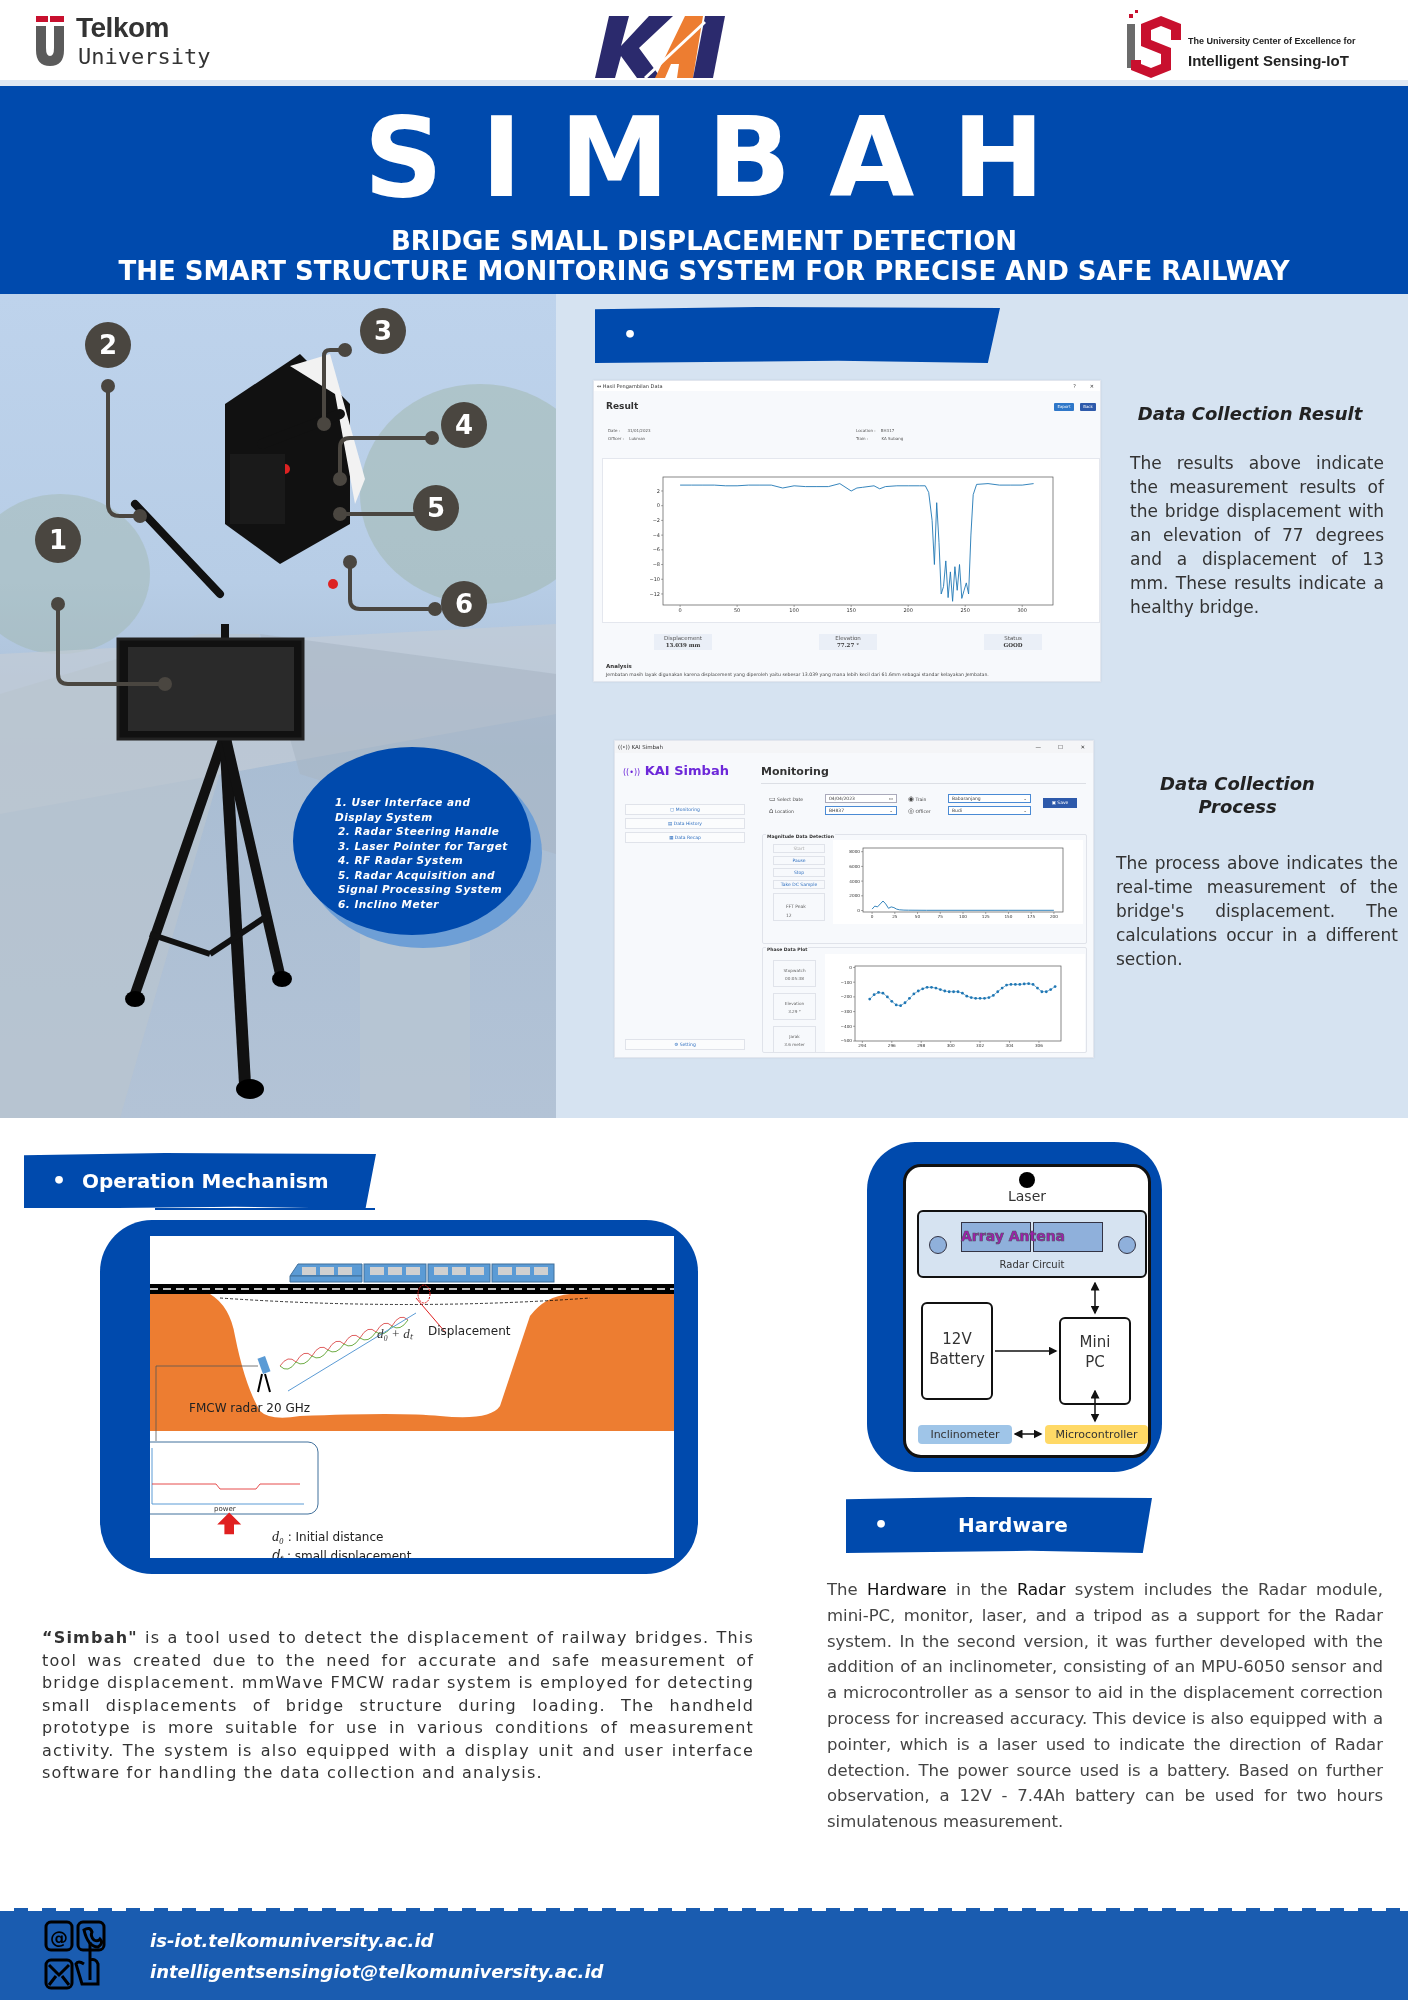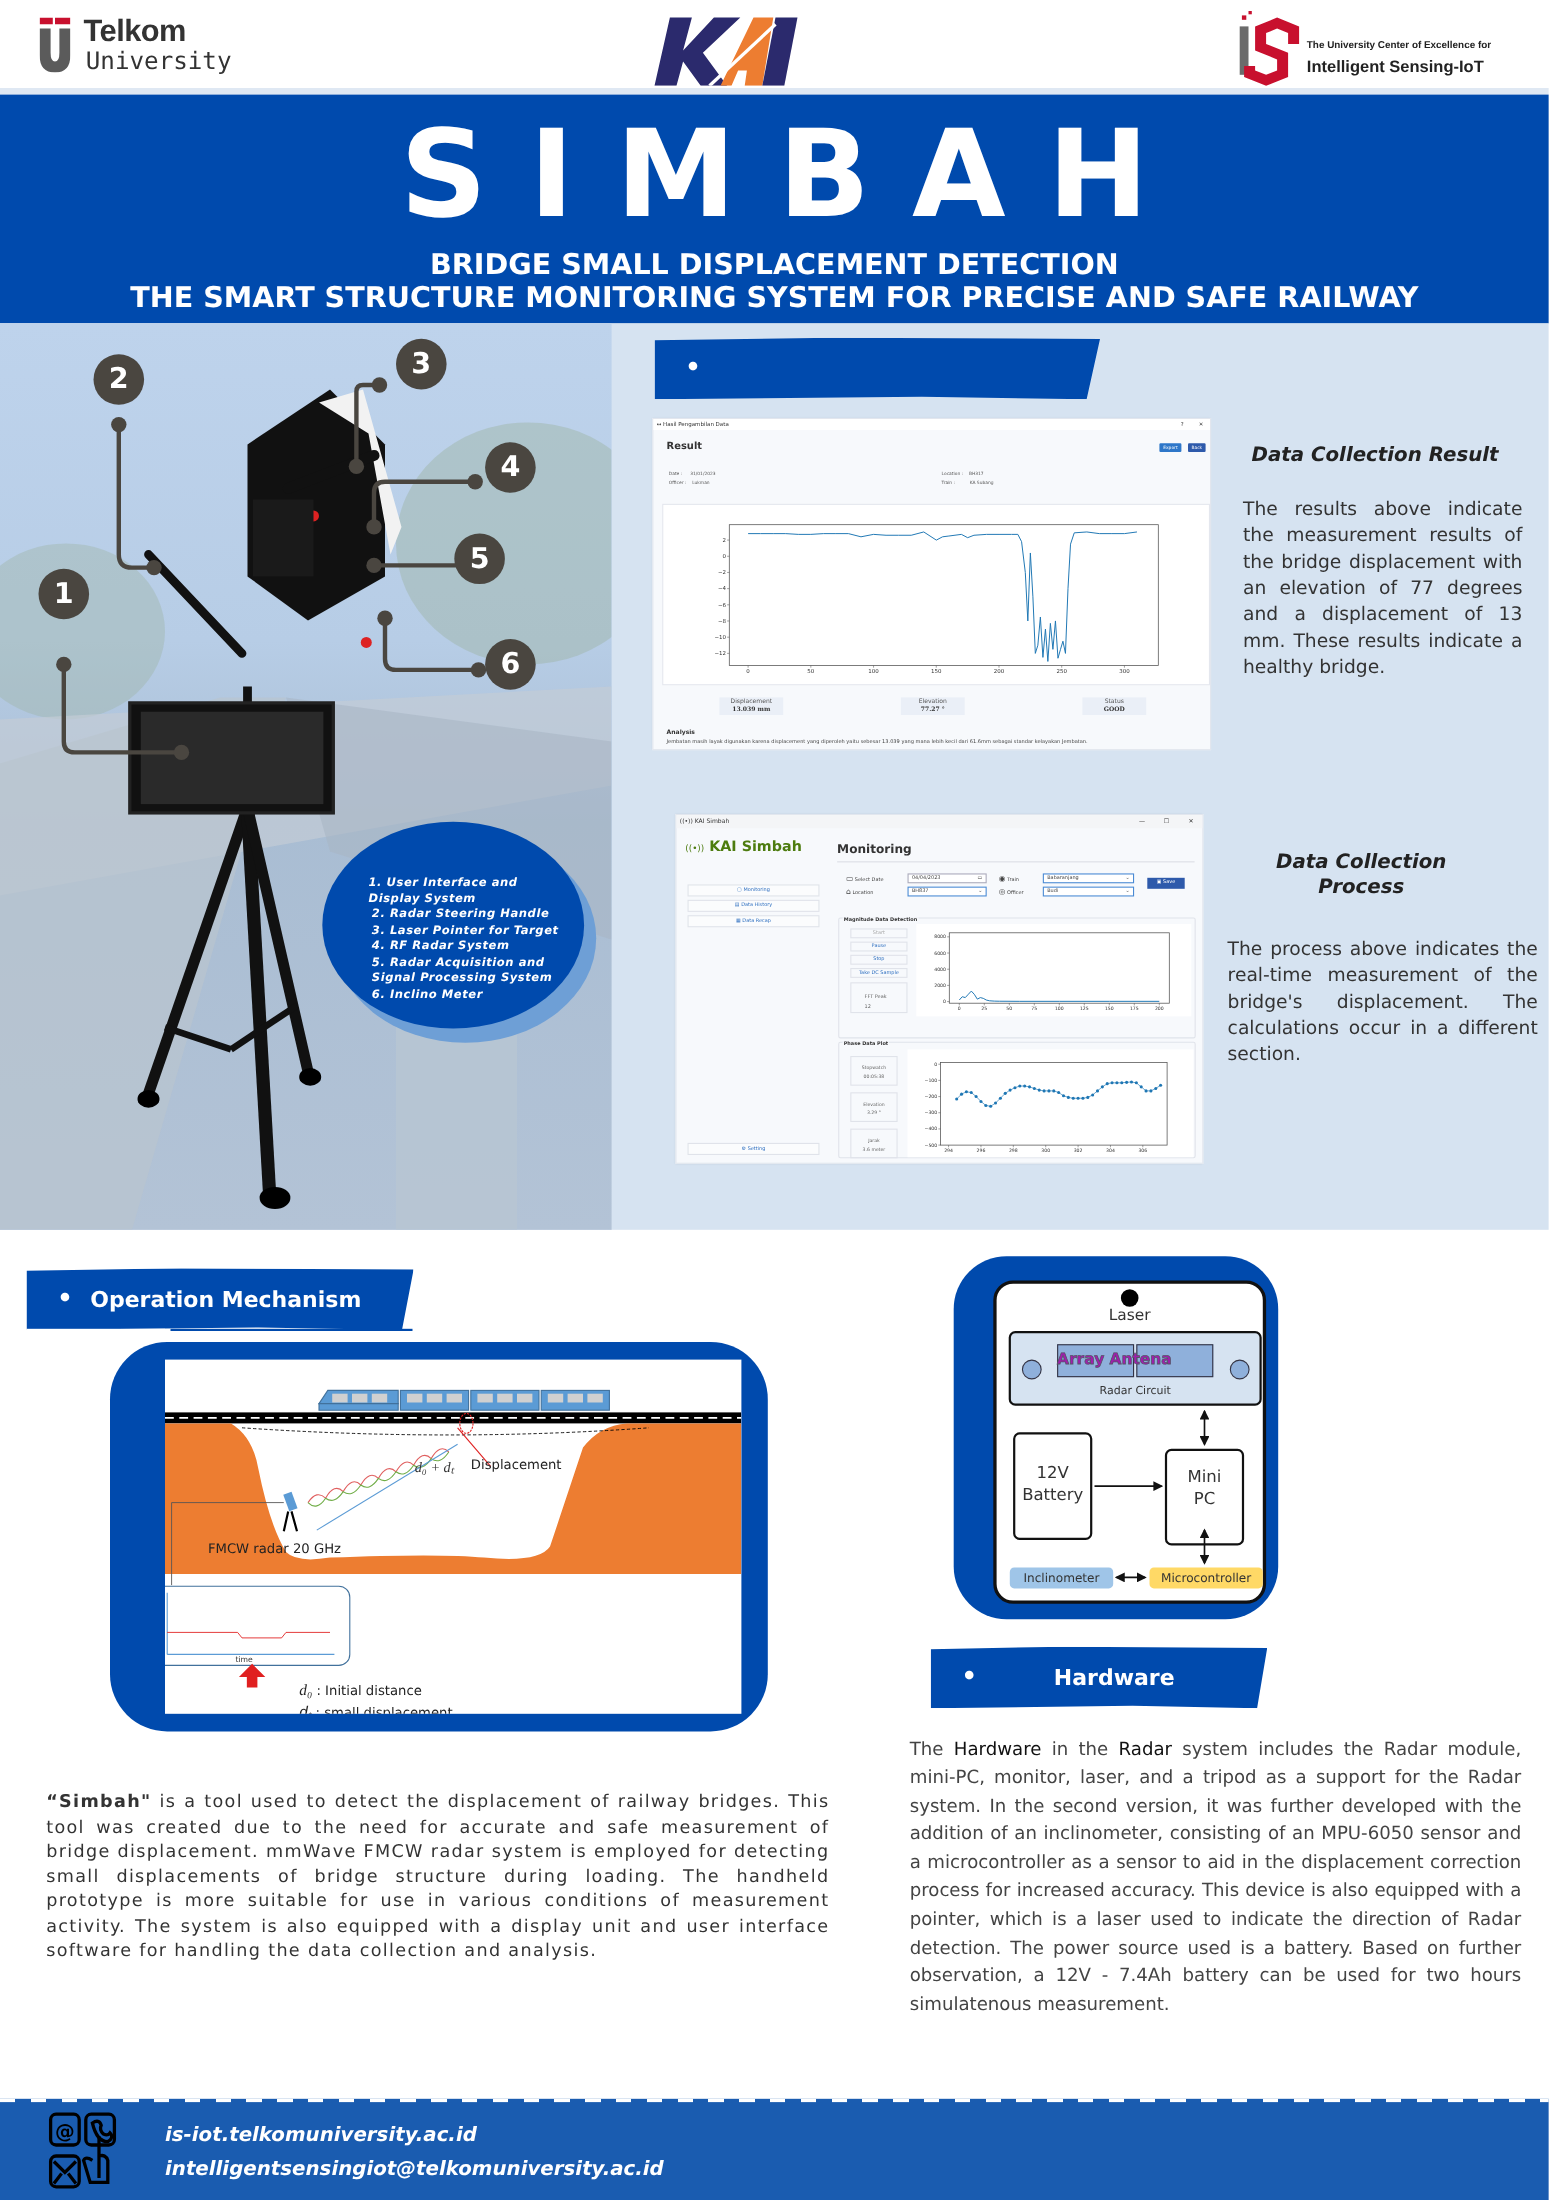--- a/index.html
+++ b/index.html
@@ -229,21 +229,21 @@
 <div class="side-title" style="left:1130px;top:403px;width:240px">Data Collection Result</div>
 <div class="side-text" style="left:1130px;top:451px;width:254px">The results above indicate the measurement results of the bridge displacement with an elevation of 77 degrees and a displacement of 13 mm. These results indicate a healthy bridge.</div>
 
 <div class="win" style="left:614px;top:740px;width:480px;height:318px">
   <div style="height:12px;font-size:5.5px;line-height:12px;padding-left:3px;background:#f4f5f7;position:relative">
     <span>((•))</span> <span>KAI Simbah</span>
     <span style="position:absolute;right:52px">—</span>
     <span style="position:absolute;right:30px">☐</span>
     <span style="position:absolute;right:8px">✕</span>
   </div>
-  <div style="position:absolute;left:8px;top:22px;font:bold 13px 'DejaVu Sans',sans-serif;color:#4d7c0f"><span style="font-size:8px;font-weight:normal">((•))</span> <span>KAI Simbah</span></div>
+  <div style="position:absolute;left:8px;top:22px;font:bold 13px 'DejaVu Sans',sans-serif;color:#6d28d9"><span style="font-size:8px;font-weight:normal">((•))</span> <span>KAI Simbah</span></div>
   <div style="position:absolute;left:146px;top:24px;font:bold 11px 'DejaVu Sans',sans-serif;color:#333">Monitoring</div>
   <div style="position:absolute;left:146px;top:42px;width:325px;height:1px;background:#dcdfe5"></div>
 
   <div style="position:absolute;left:10px;top:63px;width:120px">
     <div style="height:11px;border:1px solid #e0e3ea;background:#fbfcfd;font-size:4.5px;color:#2e6fc0;text-align:center;line-height:10px;margin-bottom:3px"><span>▢ </span><span>Monitoring</span></div>
     <div style="height:11px;border:1px solid #e0e3ea;background:#fbfcfd;font-size:4.5px;color:#2e6fc0;text-align:center;line-height:10px;margin-bottom:3px"><span>▤ </span><span>Data History</span></div>
     <div style="height:11px;border:1px solid #e0e3ea;background:#fbfcfd;font-size:4.5px;color:#2e6fc0;text-align:center;line-height:10px"><span>▦ </span><span>Data Recap</span></div>
   </div>
   <div style="position:absolute;left:10px;top:298px;width:120px;height:11px;border:1px solid #e0e3ea;background:#fbfcfd;font-size:4.5px;color:#2e6fc0;text-align:center;line-height:10px"><span>⚙ </span><span>Setting</span></div>
 
@@ -456,21 +456,21 @@
       <rect x="-10" y="206" width="178" height="72" rx="10" fill="#fff" stroke="#41719c"></rect>
       <line x1="2" y1="212" x2="2" y2="268" stroke="#5b9bd5"></line>
       <line x1="2" y1="268" x2="154" y2="268" stroke="#5b9bd5"></line>
       <path d="M2 248 H66 L70 253 H106 L110 248 H150" fill="none" stroke="#e02020" stroke-width="0.8"></path>
 
       <polygon points="82,298 76,298 76,290 70,290 80,280 90,290 84,290 84,298" fill="#e02020" transform="translate(0,3) scale(1.2) translate(-14,-52)"></polygon>
     </svg>
     <div class="abs" style="left:227px;top:88px;font:13px 'Liberation Serif',serif;font-style:italic">d₀ + dₜ</div>
     <div class="abs" style="left:278px;top:88px;font:12px 'DejaVu Sans',sans-serif;color:#222">Displacement</div>
     <div class="abs" style="left:39px;top:165px;font:12px 'DejaVu Sans',sans-serif;color:#222">FMCW radar 20 GHz</div>
-    <div class="abs" style="left:64px;top:269px;font:7px 'DejaVu Sans',sans-serif;color:#333">time</div>
+    <div class="abs" style="left:64px;top:269px;font:7px 'DejaVu Sans',sans-serif;color:#333">power</div>
     <div class="abs" style="left:122px;top:292px;font:12px 'DejaVu Sans',sans-serif;color:#222;line-height:18px">
       <div><i style="font-family:'Liberation Serif',serif;font-size:14px">d₀</i> <span>: Initial distance</span></div>
       <div><i style="font-family:Liberation Sans, sans-serif;font-size:14px">dₜ</i> <span>: small displacement</span></div>
     </div>
   </div>
 </div>
 
 <div class="body-text" style="left:42px;top:1627px;width:712px;letter-spacing:1.2px"><b>“Simbah"</b><span> is a tool used to detect the displacement of railway bridges. This tool was created due to the need for accurate and safe measurement of bridge displacement. mmWave FMCW radar system is employed for detecting small displacements of bridge structure during loading. The handheld prototype is more suitable for use in various conditions of measurement activity. The system is also equipped with a display unit and user interface software for handling the data collection and analysis.</span></div>
 
 <div class="abs" style="left:867px;top:1142px;width:295px;height:330px;background:#004aad;border-radius:48px">

